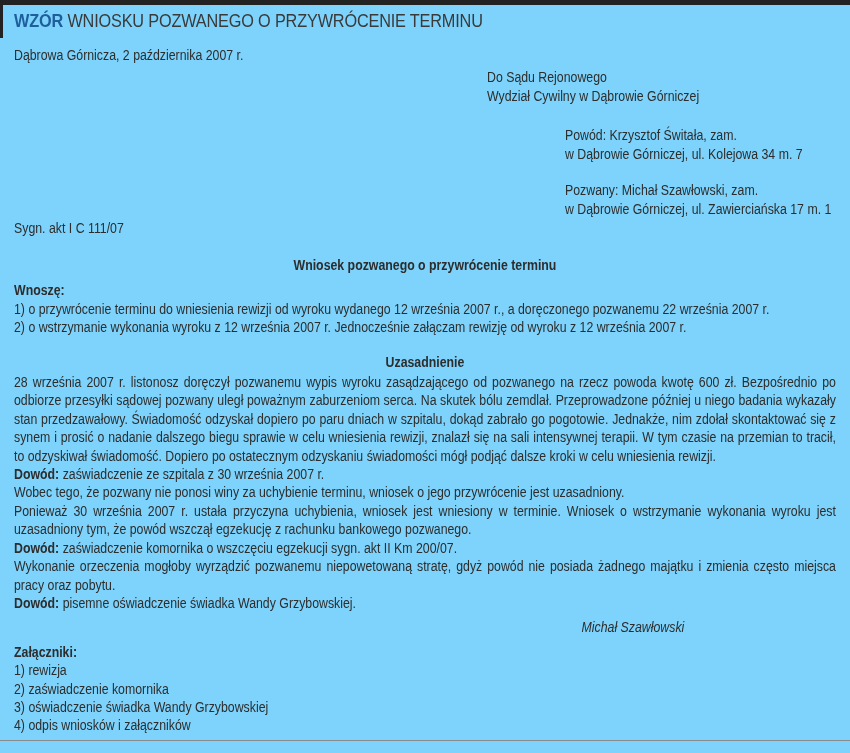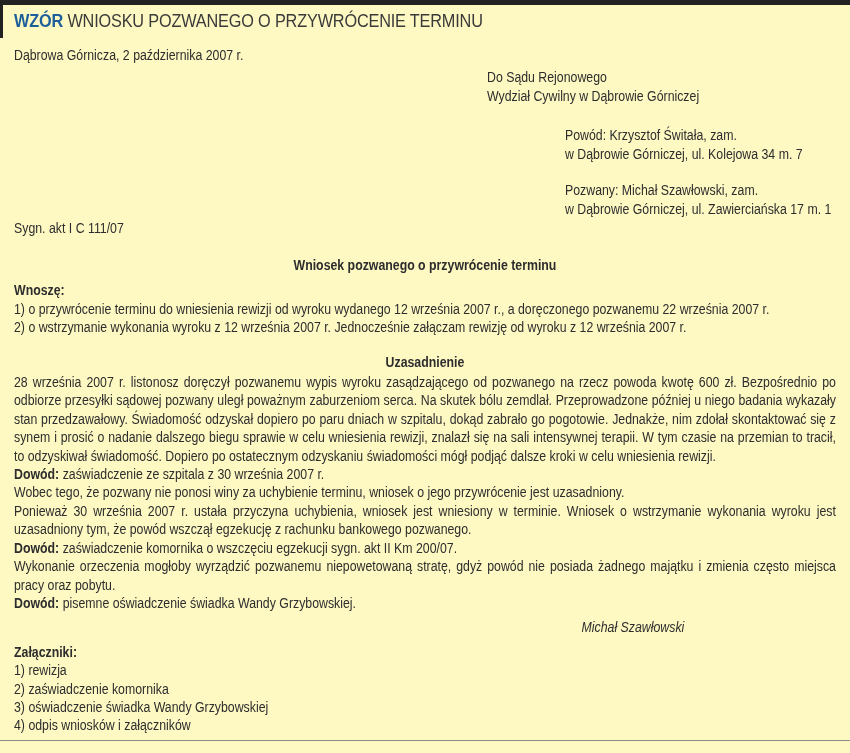--- a/index.html
+++ b/index.html
@@ -1,17 +1,17 @@
 <!DOCTYPE html>
 <html lang="pl"><head>
 <meta charset="utf-8">
 <style>
   html,body{margin:0;padding:0;background:#fff;}
   .page{
-    position:relative;width:850px;height:753px;background:#fef9c3;
+    position:relative;width:850px;height:753px;background:#7dd3fc;
     font-family:"Liberation Sans",sans-serif;color:#2d2d2d;
     font-size:14px;line-height:18.4px;overflow:hidden;
   }
   .abs{position:absolute;}
   .scale{transform:scaleX(0.88);transform-origin:0 0;white-space:nowrap;}
   .bold{font-weight:700;}
   .center{text-align:center;}
   .just{text-align:justify;}
   p{margin:0;}
 

